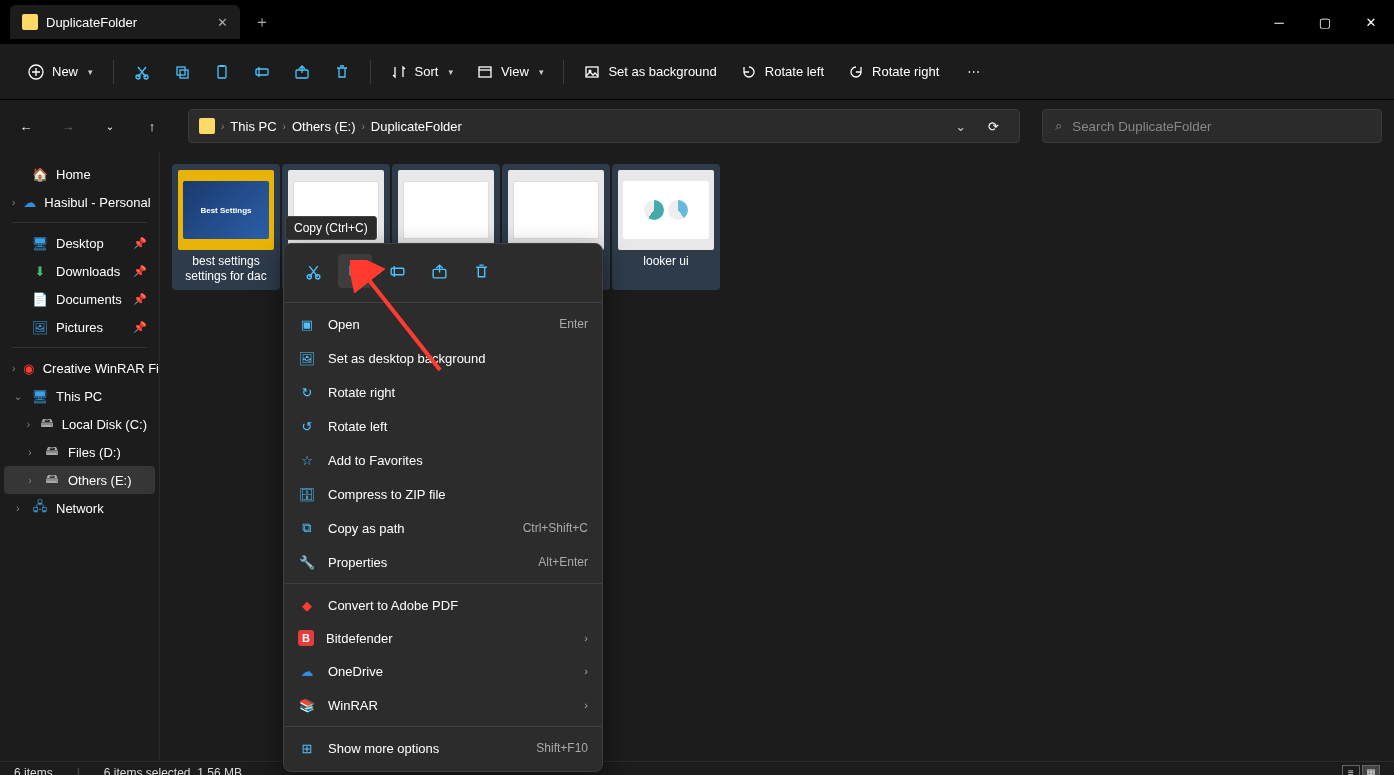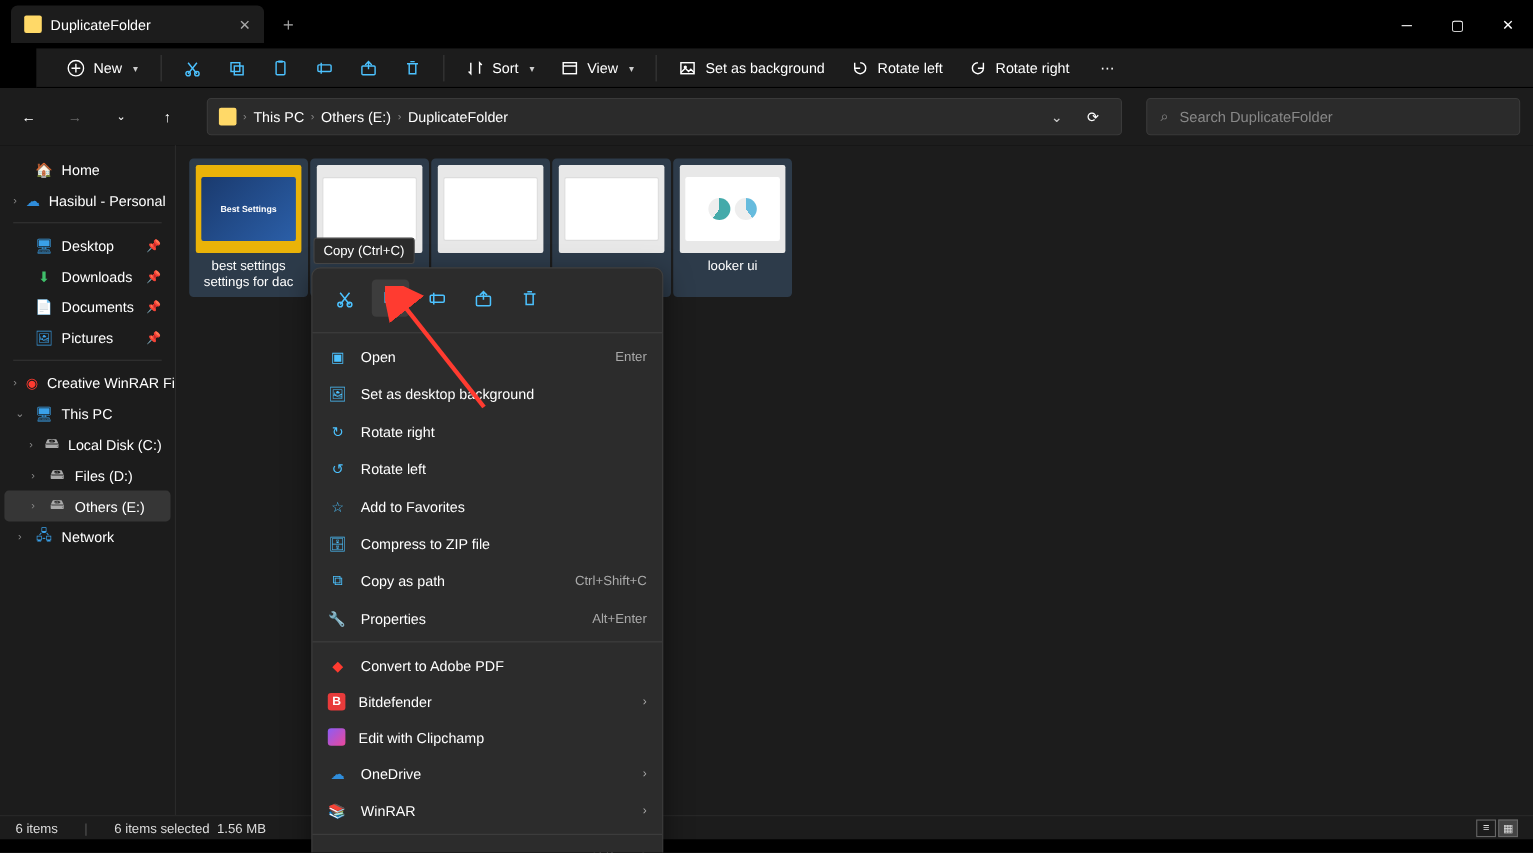--- a/index.html
+++ b/index.html
@@ -6,21 +6,21 @@
 body { background: #000; color: #fff; width: 1394px; height: 775px; overflow: hidden; font-size: 13px; position: relative; }
 
 .titlebar { height: 44px; display: flex; align-items: center; background: #000; }
 .tab { display: flex; align-items: center; gap: 8px; background: #1c1c1c; height: 34px; padding: 0 12px; border-radius: 6px 6px 0 0; margin-left: 10px; width: 230px; }
 .tab-icon { width: 16px; height: 16px; background: #ffd968; border-radius: 2px; }
 .tab-close { margin-left: auto; color: #aaa; cursor: pointer; }
 .new-tab { margin-left: 14px; color: #aaa; font-size: 16px; cursor: pointer; }
 .win-controls { margin-left: auto; display: flex; }
 .win-btn { width: 46px; height: 44px; display: flex; align-items: center; justify-content: center; color: #fff; cursor: pointer; }
 
-.toolbar { height: 36px; display: flex; align-items: center; padding: 4px 18px; gap: 4px; background: #1c1c1c; border-bottom: 1px solid #000; margin-left: 33px; }
+.toolbar { height: 56px; display: flex; align-items: center; padding: 4px 18px; gap: 4px; background: #1c1c1c; border-bottom: 1px solid #000; }
 .tool-btn { display: flex; align-items: center; gap: 8px; padding: 6px 10px; color: #4cc2ff; cursor: pointer; border-radius: 4px; }
 .tool-btn.text { color: #fff; }
 .tool-btn svg, .icon-btn svg { width: 16px; height: 16px; }
 .icon-btn { padding: 6px 10px; color: #4cc2ff; cursor: pointer; border-radius: 4px; display: flex; align-items: center; }
 .divider { width: 1px; height: 24px; background: #3a3a3a; margin: 0 6px; }
 .more { margin-left: 4px; }
 .chev { font-size: 9px; color: #ccc; margin-left: 2px; }
 
 .navbar { height: 52px; display: flex; align-items: center; padding: 0 12px; gap: 14px; background: #1c1c1c; }
 .nav-arrow { color: #fff; padding: 6px; cursor: pointer; width: 28px; text-align: center; }
@@ -388,24 +388,20 @@
   <div class="ctx-item">
       <span class="ci app" style="color:#ff3b30">◆</span>
       <span class="lbl">Convert to Adobe PDF</span>
     </div>
   <div class="ctx-item">
       <span class="ci app" style="background:#e83b3b;width:16px;height:16px;border-radius:3px;color:#fff;font-size:11px;font-weight:bold">B</span>
       <span class="lbl">Bitdefender</span>
       <span class="sub">›</span>
     </div>
   <div class="ctx-item">
-      <span class="ci app" style="background:linear-gradient(135deg,#8b5cf6,#ec4899);width:16px;height:16px;border-radius:3px"></span>
-      <span class="lbl">Edit with Clipchamp</span>
-    </div>
-  <div class="ctx-item">
       <span class="ci app" style="color:#2f8ddb">☁</span>
       <span class="lbl">OneDrive</span>
       <span class="sub">›</span>
     </div>
   <div class="ctx-item">
       <span class="ci app">📚</span>
       <span class="lbl">WinRAR</span>
       <span class="sub">›</span>
     </div>
   <div class="ctx-sep"></div>

